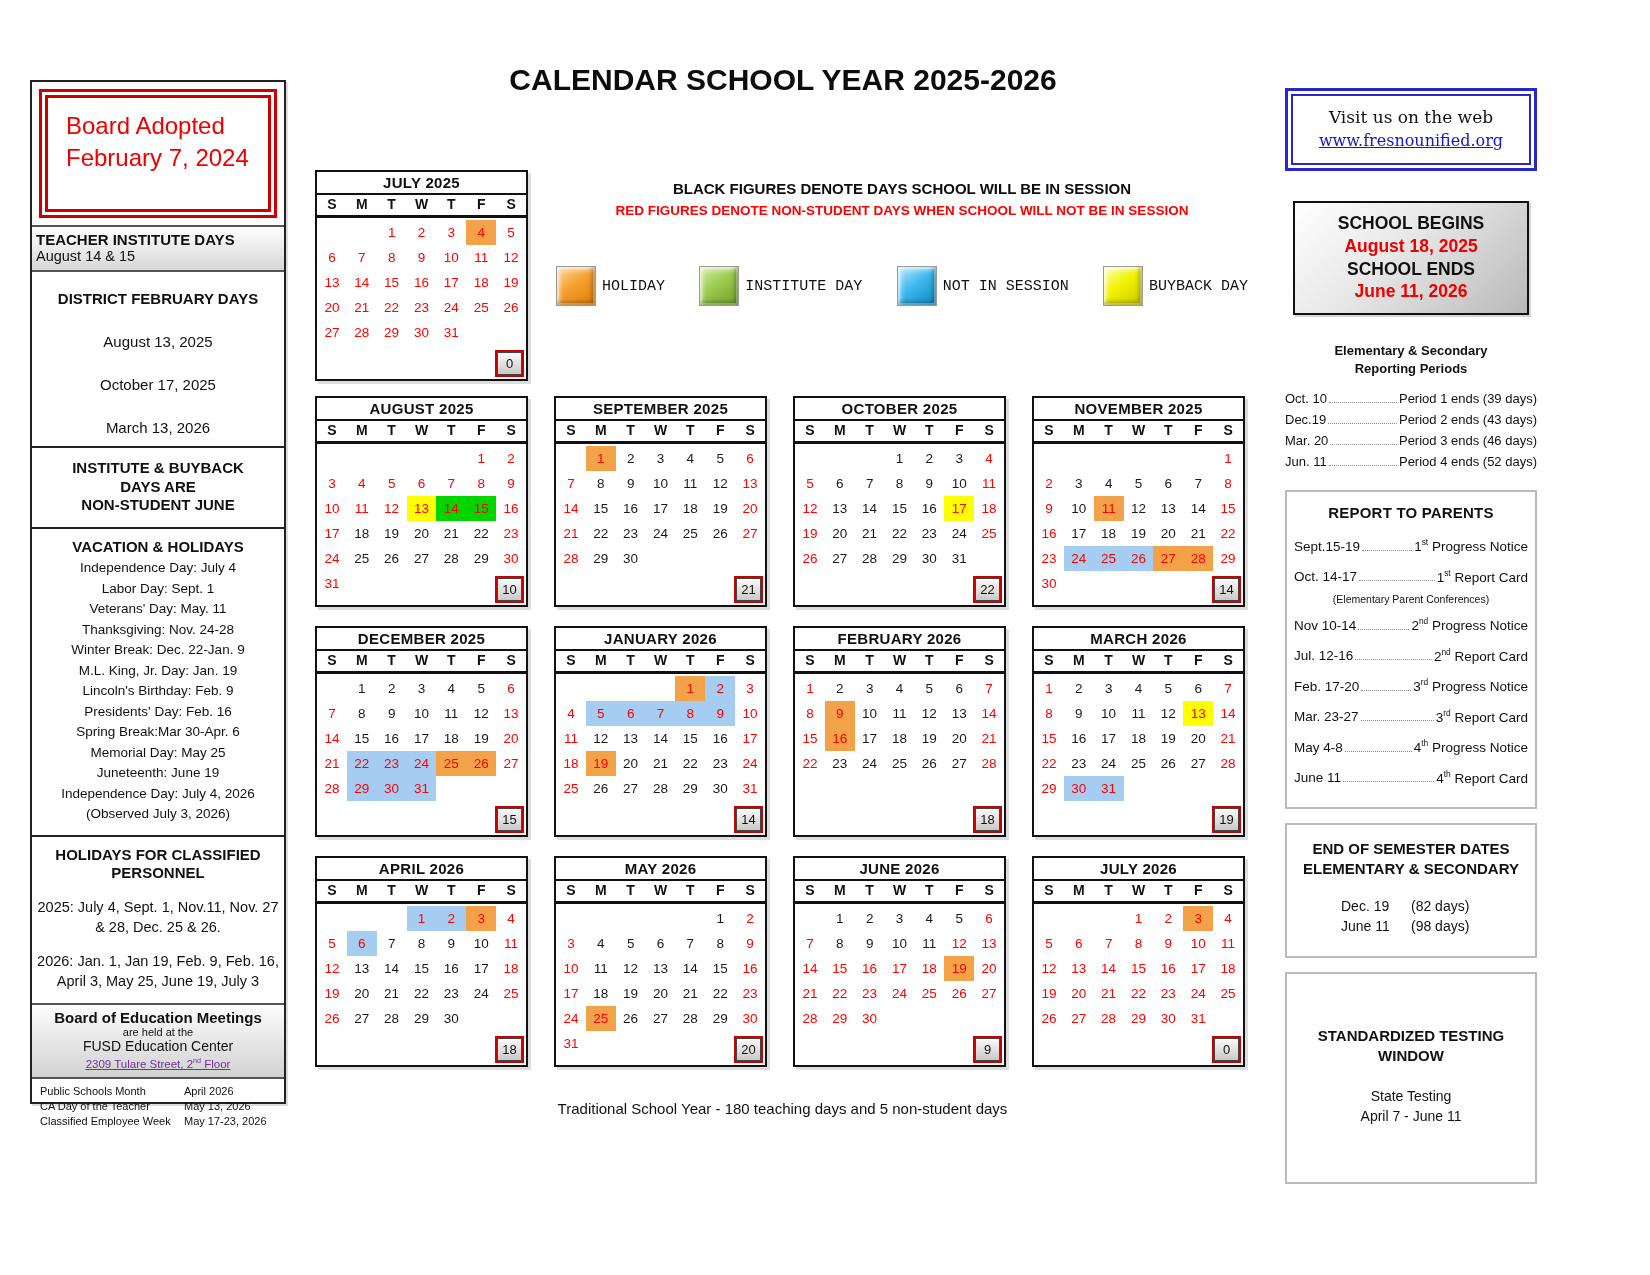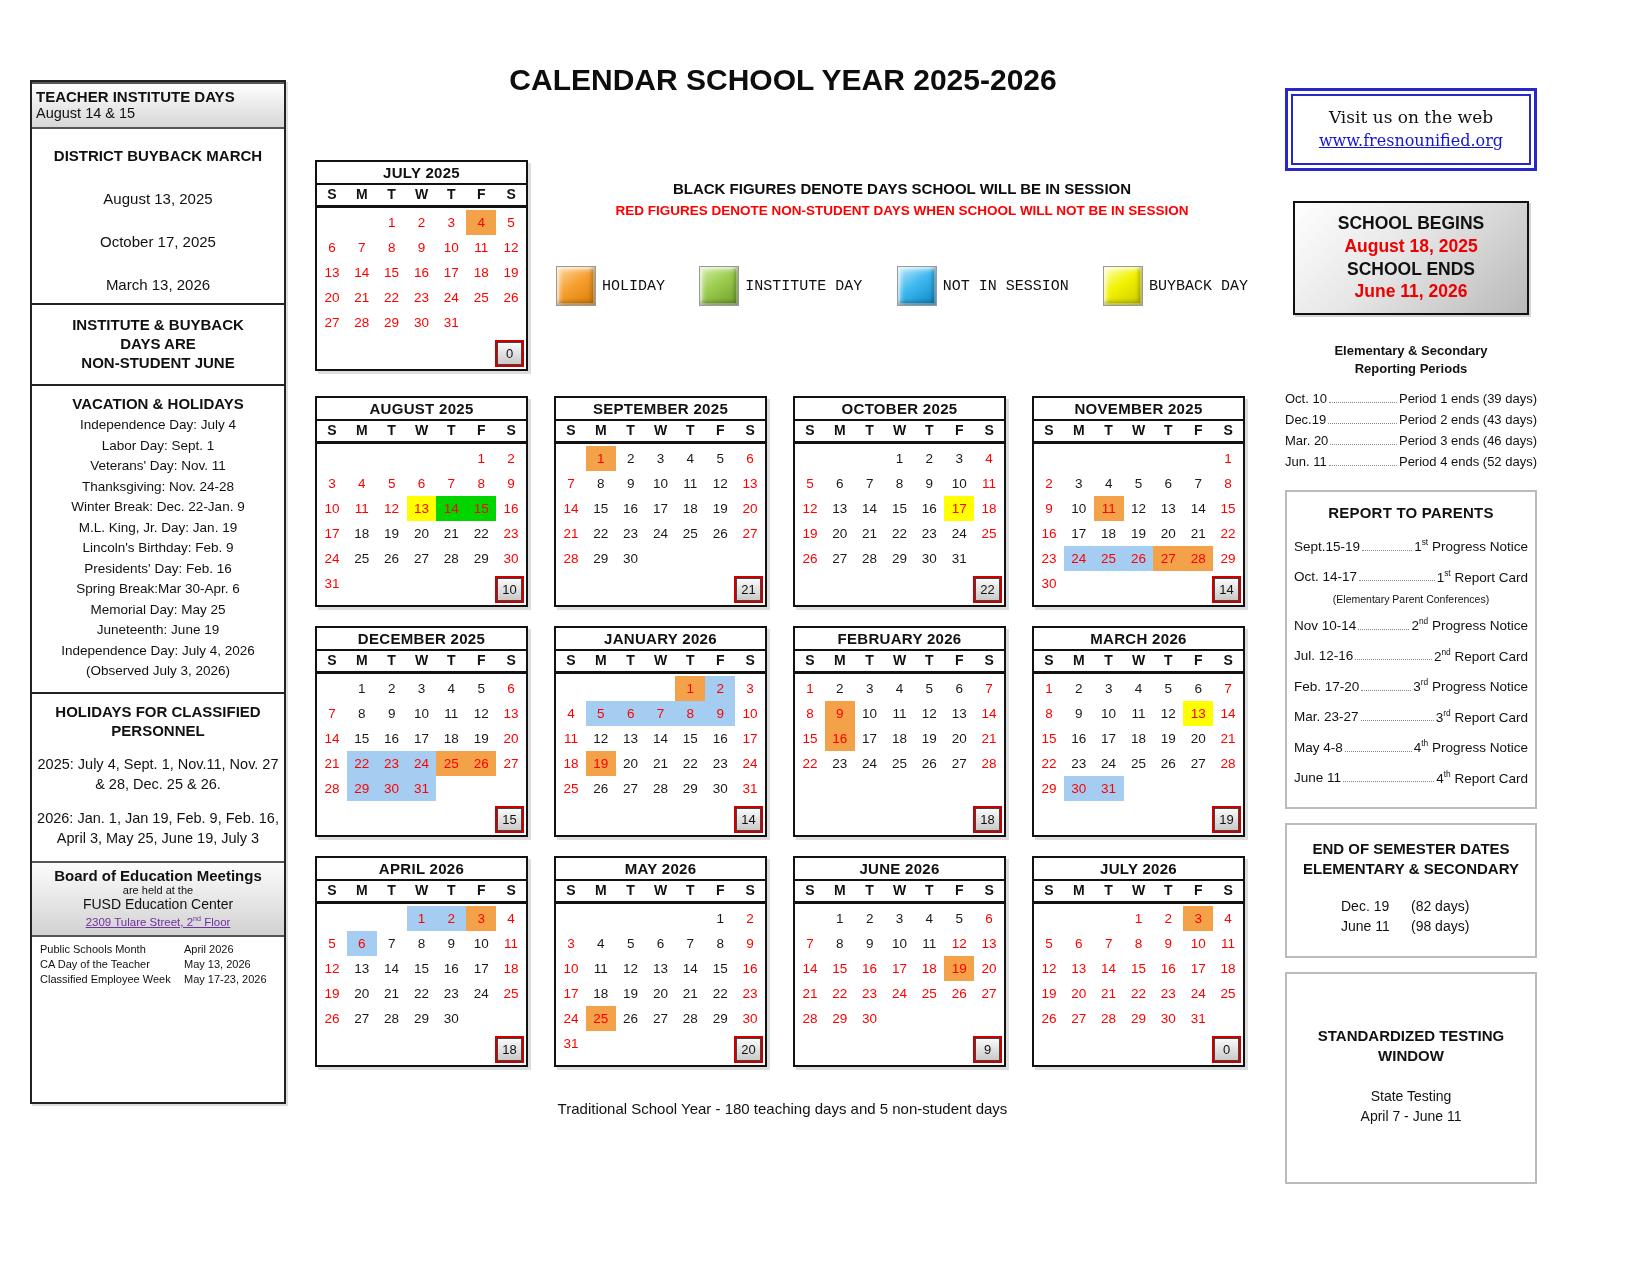--- a/index.html
+++ b/index.html
@@ -52,21 +52,21 @@
   .legend-item{display:flex;align-items:center;font-family:Liberation Mono, monospace;}
   .legend-swatch{width:38px;height:38px;margin-right:6px;border:1px solid #9a9a9a;
     box-shadow:inset 0 0 0 2px rgba(255,255,255,.3), inset -3px -3px 4px rgba(0,0,0,.3), inset 3px 3px 4px rgba(255,255,255,.55);}
   .sw-orange{background:linear-gradient(145deg,#fcd9a0,#f7a133 45%,#d97d00);}
   .sw-green{background:linear-gradient(145deg,#d6eea6,#9bcd4f 45%,#6f9e2a);}
   .sw-blue{background:linear-gradient(145deg,#bfeafc,#3fb9ef 45%,#0c86c4);}
   .sw-yellow{background:linear-gradient(145deg,#ffffc0,#f2f200 45%,#c9c900);}
   .legend-label{font-size:15px;}
 
   
-  .july-slot{position:absolute;left:315px;top:160px;}
+  .july-slot{position:absolute;left:315px;top:170px;}
   .months-grid{position:absolute;left:315px;top:396px;display:grid;
     grid-template-columns:repeat(4,213px);column-gap:26px;row-gap:19px;}
   .month{position:relative;width:213px;height:211px;border:2px solid #111;
     box-sizing:border-box;background:#fff;box-shadow:3px 3px 0 rgba(120,120,120,.25);}
   .m-title{text-align:center;font-weight:bold;font-size:15px;height:21px;line-height:21px;
     border-bottom:2px solid #111;letter-spacing:.3px;}
   .m-head{display:grid;grid-template-columns:repeat(7,1fr);height:20px;
     border-bottom:3px solid #111;font-weight:bold;font-size:14px;text-align:center;line-height:19px;}
   .m-grid{display:grid;grid-template-columns:repeat(7,1fr);grid-auto-rows:25px;padding-top:2px;}
   .m-cell{display:flex;align-items:center;justify-content:center;font-size:13.5px;}
@@ -112,43 +112,49 @@
   .sem-days{width:84px;text-align:left;}
   .test-box{margin-top:14px;border:2px solid #bbb;padding:52px 6px 56px;text-align:center;}
   .test-title{font-weight:bold;font-size:15px;line-height:1.35;}
   .test-lines{margin-top:20px;font-size:14px;line-height:20px;}
   sup{font-size:.62em;}
 </style>
 </head>
 <body>
 
 <div class="left-panel">
+  <div class="board-box">
+    <div class="board-box-in">
+      <div>Board Adopted</div>
+      <div>February 7, 2024</div>
+    </div>
+  </div>
   <div class="tid-bar">
     <div class="tid-title">TEACHER INSTITUTE DAYS</div>
     <div class="tid-sub">August 14 &amp; 15</div>
   </div>
   <div class="buyback-sec">
-    <div class="buyback-title">DISTRICT BUYBACK MARCH</div>
+    <div class="buyback-title">DISTRICT FEBRUARY DAYS</div>
     <div id="buyback-dates">
         <div class="buyback-date">August 13, 2025</div>
         <div class="buyback-date">October 17, 2025</div>
         <div class="buyback-date">March 13, 2026</div>
       </div>
   </div>
   <div class="sec institute-note">
     <div>INSTITUTE &amp; BUYBACK</div>
     <div>DAYS ARE</div>
     <div>NON-STUDENT JUNE</div>
   </div>
   <div class="sec vacation-sec">
     <div class="vac-title">VACATION &amp; HOLIDAYS</div>
     <div id="vacation-list">
         <div class="vac-item">Independence Day: July 4</div>
         <div class="vac-item">Labor Day: Sept. 1</div>
-        <div class="vac-item">Veterans' Day: Nov. 11</div>
+        <div class="vac-item">Veterans' Day: May. 11</div>
         <div class="vac-item">Thanksgiving: Nov. 24-28</div>
         <div class="vac-item">Winter Break: Dec. 22-Jan. 9</div>
         <div class="vac-item">M.L. King, Jr. Day: Jan. 19</div>
         <div class="vac-item">Lincoln's Birthday: Feb. 9</div>
         <div class="vac-item">Presidents' Day: Feb. 16</div>
         <div class="vac-item">Spring Break:Mar 30-Apr. 6</div>
         <div class="vac-item">Memorial Day: May 25</div>
         <div class="vac-item">Juneteenth: June 19</div>
         <div class="vac-item">Independence Day: July 4, 2026</div>
         <div class="vac-item">(Observed July 3, 2026)</div>

